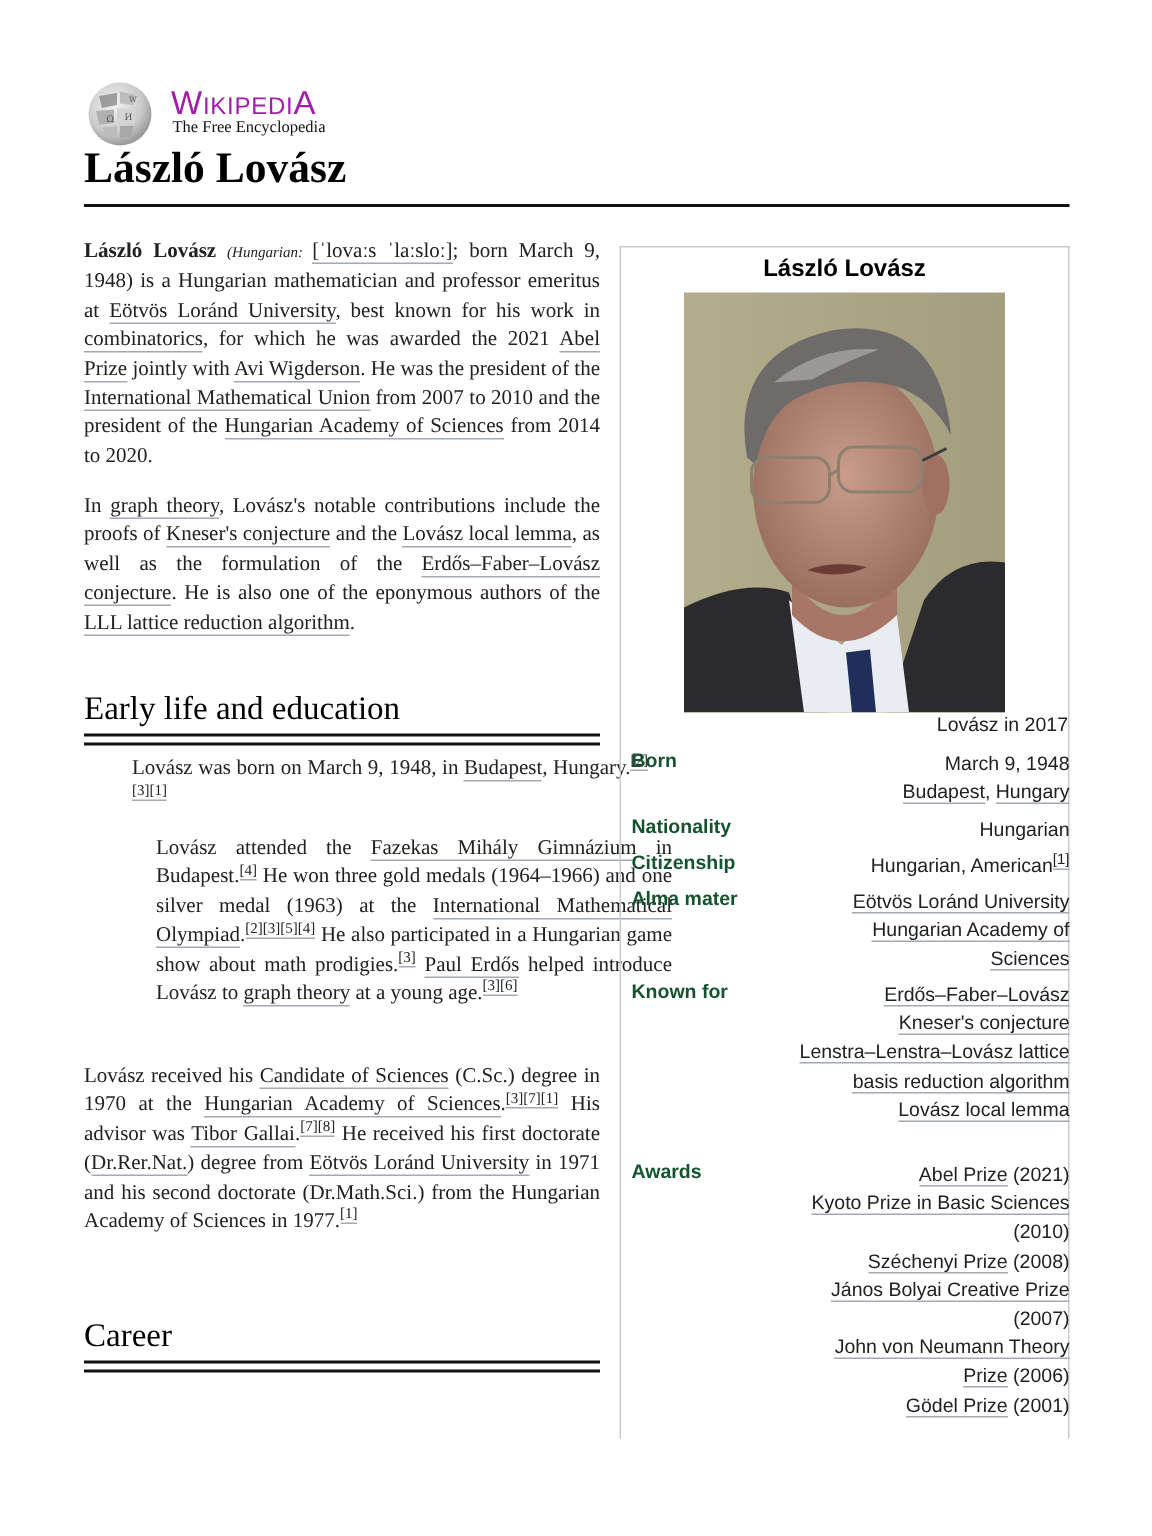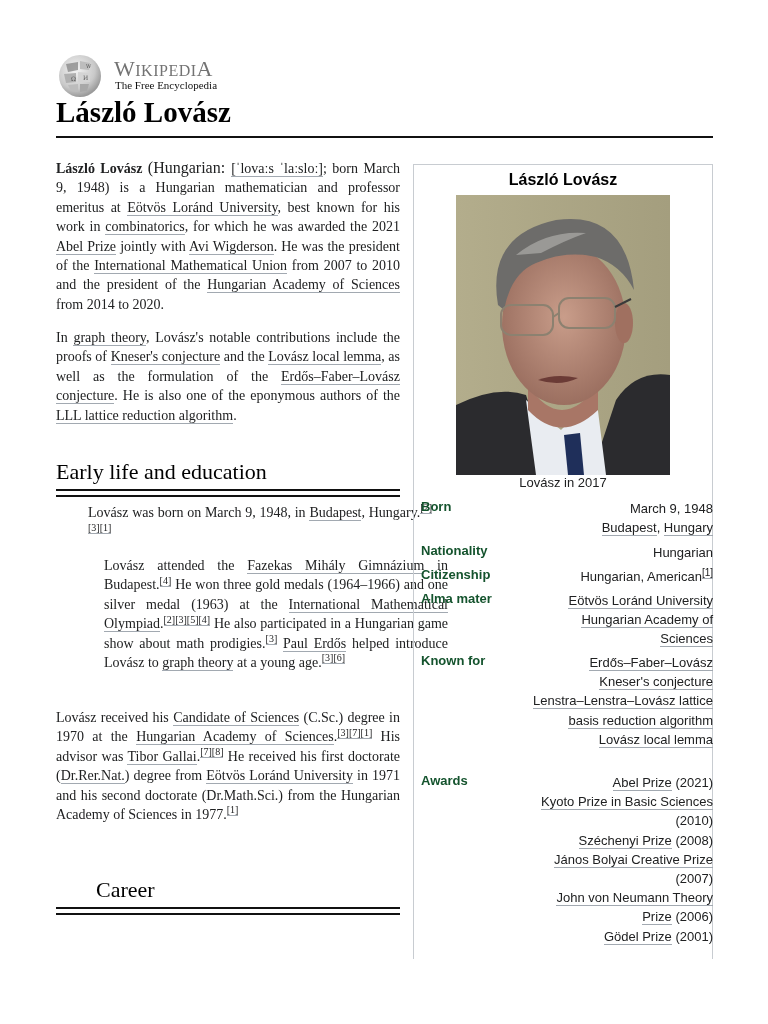--- a/index.html
+++ b/index.html
@@ -1,41 +1,41 @@
 <!DOCTYPE html>
 <html><head>
 <meta charset="utf-8">
 <style>
   * { box-sizing: border-box; margin: 0; padding: 0; }
   html, body { width: 768px; height: 1024px; background: #ffffff; overflow: hidden; }
   body { position: relative; font-family: "Liberation Serif", serif; color: #202122; }
 
   .header { position: absolute; left: 56px; top: 54px; height: 44px; }
   .globe { position: absolute; left: 0; top: 0; width: 48px; height: 44px; }
-  .wordmark { position: absolute; left: 58px; top: 2px; font-family: Liberation Serif, serif; font-size: 22px; letter-spacing: 0.5px; color: #737373; white-space: nowrap; }
+  .wordmark { position: absolute; left: 58px; top: 2px; font-family: Liberation Sans, sans-serif; font-size: 22px; letter-spacing: 0.5px; color: #a21caf; white-space: nowrap; }
   .wordmark .sc { font-size: 16px; }
   .tagline { position: absolute; left: 59px; top: 25px; font-family: "Liberation Serif", serif; font-size: 11px; color: #111; white-space: nowrap; }
 
   .page-title { position: absolute; left: 56px; top: 96px; font-size: 29px; font-weight: bold; color: #000; white-space: nowrap; }
   .title-rule { position: absolute; left: 56px; top: 136px; width: 657px; height: 2px; background: #111; }
 
   .col { position: absolute; left: 56px; width: 344px; font-size: 14px; line-height: 19.4px; text-align: justify; color: #202122; }
   .col p { margin: 0; }
   a.lk { color: #202122; text-decoration: none; border-bottom: 1px solid #a2a9b1; }
   sup { font-size: 10px; line-height: 0; vertical-align: super; }
   sup a.lk { border-bottom: 1px solid #a2a9b1; }
-  .small { font-size: 16px; }
+  .small { font-size: 10px; font-style: italic; }
 
   .h2 { position: absolute; left: 56px; width: 344px; font-size: 22px; font-weight: normal; color: #000; }
   .h2-rule { position: absolute; left: 56px; width: 344px; height: 8px; border-top: 2px solid #111; border-bottom: 2px solid #111; }
 
   .infobox { position: absolute; left: 413px; top: 164px; width: 300px; height: 795px; border: 1px solid #c8ccd1; border-bottom: none; font-family: "Liberation Sans", sans-serif; font-size: 13px; color: #202122; }
   .ib-title { position: absolute; left: 0; top: 6px; width: 100%; text-align: center; font-size: 16px; font-weight: bold; color: #000; }
   .ib-photo { position: absolute; left: 42px; top: 30px; width: 214px; height: 280px; overflow: hidden; background: #b8b393; }
-  .ib-caption { position: absolute; left: 0; top: 310px; width: 100%; text-align: center; font-size: 13px; }
+  .ib-caption { position: absolute; left: 0; top: 310px; width: 100%; text-align: right; font-size: 13px; }
   .ib-row { position: absolute; left: 7px; width: 290px; }
   .ib-label { position: absolute; left: 0; top: 0; font-weight: bold; color: #14532d; }
   .ib-value { position: absolute; left: 96px; top: 0; width: 196px; line-height: 19.2px; text-align: right; }
   .ib-value div { white-space: nowrap; }
 </style>
 </head>
 <body>
 
 <div class="header">
   <span class="globe">
@@ -82,21 +82,21 @@
 </div>
 
 <div class="col" style="top:556px;margin-left:48px;">
   <p><span>Lovász attended the </span><a class="lk">Fazekas Mihály Gimnázium</a><span> in Budapest.</span><sup><a class="lk">[4]</a></sup><span> He won three gold medals (1964–1966) and one silver medal (1963) at the </span><a class="lk">International Mathematical Olympiad</a><span>.</span><sup><a class="lk">[2]</a><a class="lk">[3]</a><a class="lk">[5]</a><a class="lk">[4]</a></sup><span> He also participated in a Hungarian game show about math prodigies.</span><sup><a class="lk">[3]</a></sup> <a class="lk">Paul Erdős</a><span> helped introduce Lovász to </span><a class="lk">graph theory</a><span> at a young age.</span><sup><a class="lk">[3]</a><a class="lk">[6]</a></sup></p>
 </div>
 
 <div class="col" style="top:708px;">
   <p><span>Lovász received his </span><a class="lk">Candidate of Sciences</a><span> (C.Sc.) degree in 1970 at the </span><a class="lk">Hungarian Academy of Sciences</a><span>.</span><sup><a class="lk">[3]</a><a class="lk">[7]</a><a class="lk">[1]</a></sup><span> His advisor was </span><a class="lk">Tibor Gallai</a><span>.</span><sup><a class="lk">[7]</a><a class="lk">[8]</a></sup><span> He received his first doctorate (</span><a class="lk">Dr.Rer.Nat.</a><span>) degree from </span><a class="lk">Eötvös Loránd University</a><span> in 1971 and his second doctorate (Dr.Math.Sci.) from the Hungarian Academy of Sciences in 1977.</span><sup><a class="lk">[1]</a></sup></p>
 </div>
 
-<h2 class="h2" style="top:877px;margin-left:40px;">Career</h2>
+<h2 class="h2" style="top:877px;">Career</h2>
 <div class="h2-rule" style="top:907px;"></div>
 
 <div class="infobox">
   <div class="ib-title">László Lovász</div>
   <div class="ib-photo">
     <svg width="214" height="280" viewBox="0 0 214 280">
       <defs>
         <linearGradient id="bg" x1="0" y1="0" x2="1" y2="0">
           <stop offset="0%" stop-color="#b3ad8c"></stop>
           <stop offset="100%" stop-color="#a49e7e"></stop>

